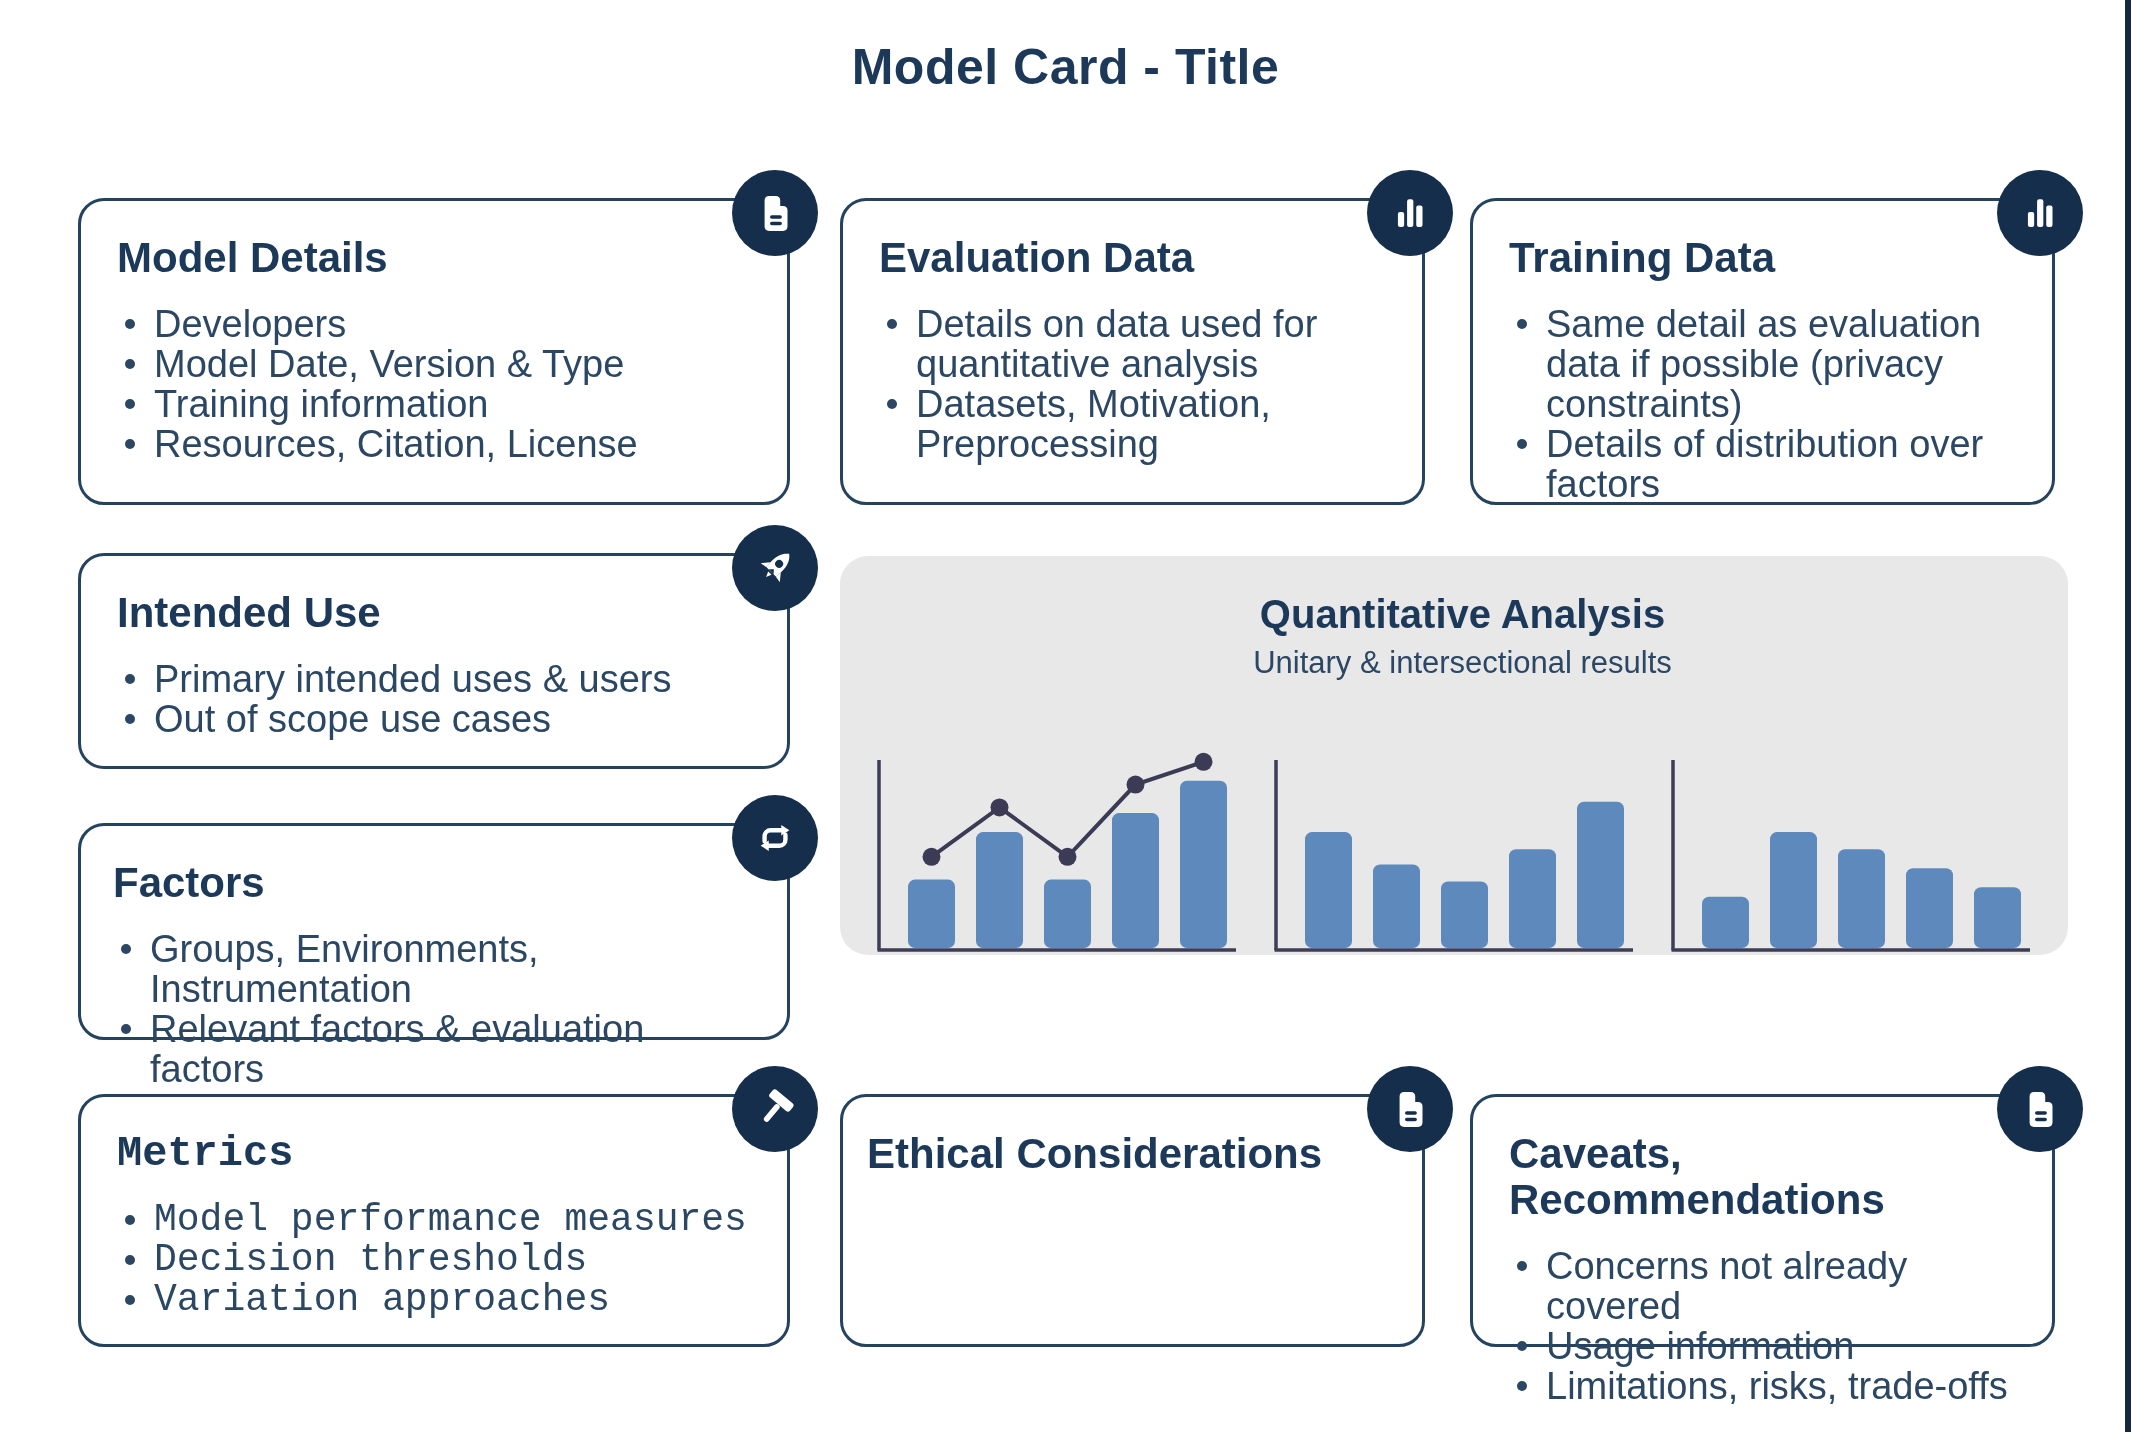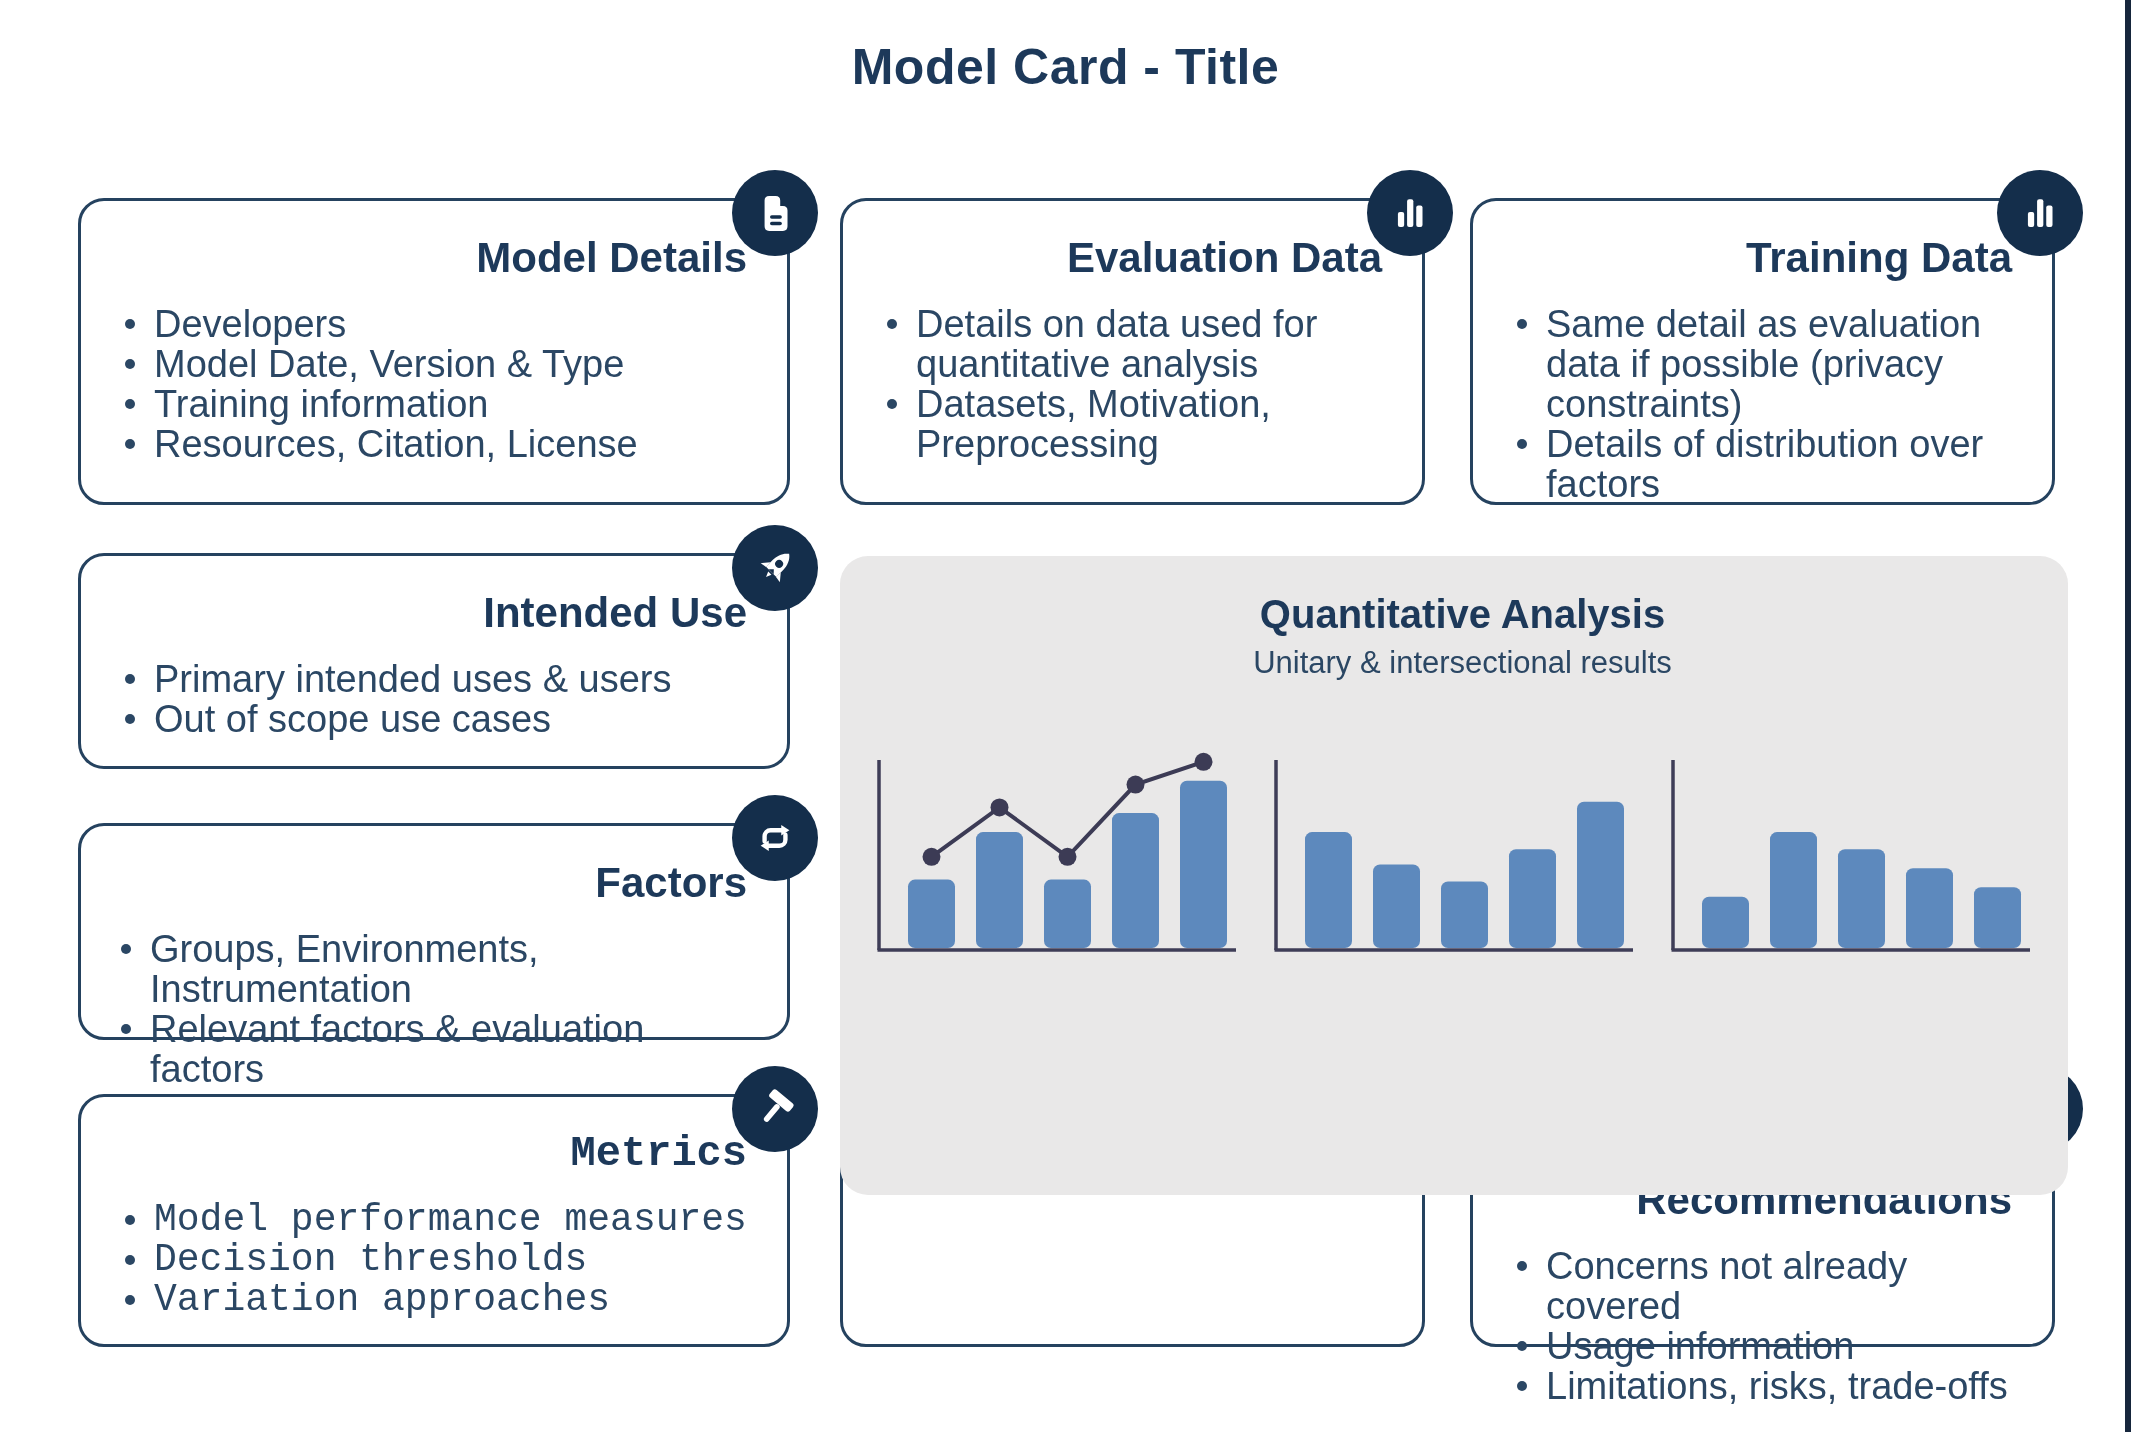--- a/index.html
+++ b/index.html
@@ -17,39 +17,39 @@
     position:absolute; top:38px; left:0; width:100%;
     text-align:center; font-size:50px; font-weight:bold; color:var(--heading);
     letter-spacing:0.5px;
   }
   .card{
     position:absolute; background:#fff;
     border:3px solid var(--border); border-radius:26px;
     padding:34px 40px 0 36px;
   }
   .card h2{
-    font-size:42px; font-weight:bold; color:var(--heading); line-height:1.1;text-align:right;
+    font-size:42px; font-weight:bold; color:var(--heading); line-height:1.1;
   }
   .card ul{
     list-style:none; margin-top:23px; padding-left:37px;
     font-size:38px; line-height:40px; color:var(--body);
   }
   .card li{position:relative;}
   .card li::before{
     content:""; position:absolute; left:-29px; top:15px;
     width:10px; height:10px; border-radius:50%; background:var(--body);
   }
   .corner-icon{
     position:absolute; top:-31px; right:-31px; width:86px; height:86px;
     border-radius:50%; background:var(--navy);
     display:flex; align-items:center; justify-content:center;
   }
   .corner-icon svg{width:50px; height:50px; display:block;}
   .panel{
-    position:absolute; left:840px; top:556px; width:1228px; height:639px;
+    position:absolute; left:840px; top:556px; width:1228px; height:399px;
     background:var(--panel); border-radius:28px; text-align:center;padding-left:17px;
   }
   .panel h2{
     margin-top:36px; font-size:40px; font-weight:bold; color:var(--heading);
   }
   .panel .subtitle{
     margin-top:8px; font-size:31px; color:var(--body);
   }
   .charts{
     position:absolute; top:200px; left:30px; right:32px;

